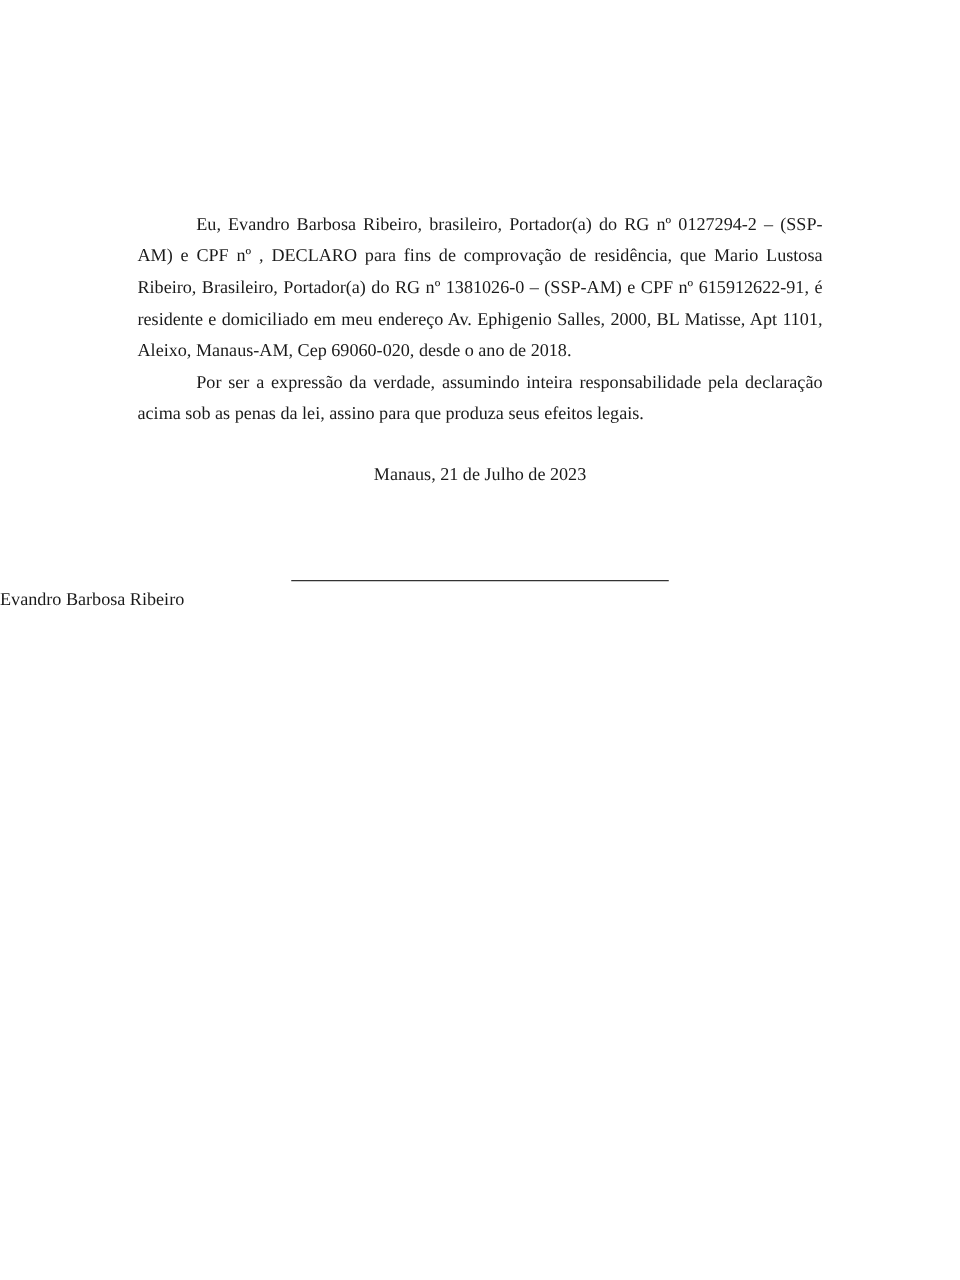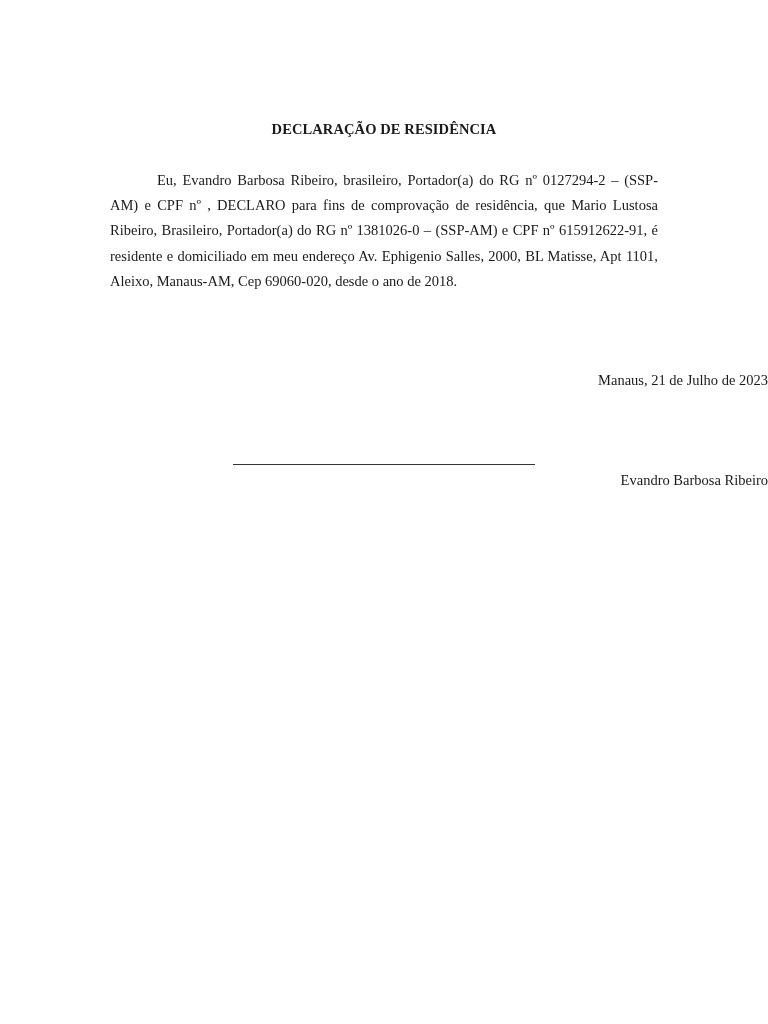--- a/index.html
+++ b/index.html
@@ -42,48 +42,50 @@
     }
     .para1 { top: 168px; }
     .para2 { top: 294px; }
     .indent { display: inline-block; width: 47px; }
     .bold { font-weight: normal; }
     .place-date {
       position: absolute;
       top: 372px;
       left: 0;
       width: 768px;
-      text-align: right;
+      text-align: center;
       font-size: 14.5px;
     }
     .sig-line {
       position: absolute;
       top: 464px;
       left: 233px;
       width: 302px;
       height: 0;
       border-top: 1px solid #333333;
     }
     .sig-name {
       position: absolute;
       top: 472px;
       left: 0;
       width: 768px;
-      text-align: right;
+      text-align: left;
       font-size: 14.5px;
     }
   </style>
 </head>
 <body>
 
 <div class="page">
-  <div class="title">DECLARAÇÃO DE RESIDÊNCIA</div>
 
   <div class="body-text para1">
     <span class="indent"></span><span>Eu, Evandro Barbosa Ribeiro, brasileiro, Portador(a) do RG nº 0127294-2 – (SSP-AM) e CPF nº , </span><span class="bold">DECLARO</span><span> para fins de comprovação de residência, que Mario Lustosa Ribeiro, Brasileiro, Portador(a) do RG nº 1381026-0 – (SSP-AM) e CPF nº 615912622-91, é residente e domiciliado em meu endereço Av. Ephigenio Salles, 2000, BL Matisse, Apt 1101, Aleixo, Manaus-AM, Cep 69060-020, desde o ano de 2018.</span>
   </div>
 
+  <div class="body-text para2">
+    <span class="indent"></span><span>Por ser a expressão da verdade, assumindo inteira responsabilidade pela declaração acima sob as penas da lei, assino para que produza seus efeitos legais.</span>
+  </div>
 
   <div class="place-date">Manaus, 21 de Julho de 2023</div>
 
   <div class="sig-line"></div>
   <div class="sig-name">Evandro Barbosa Ribeiro</div>
 </div>
 
 </body></html>

